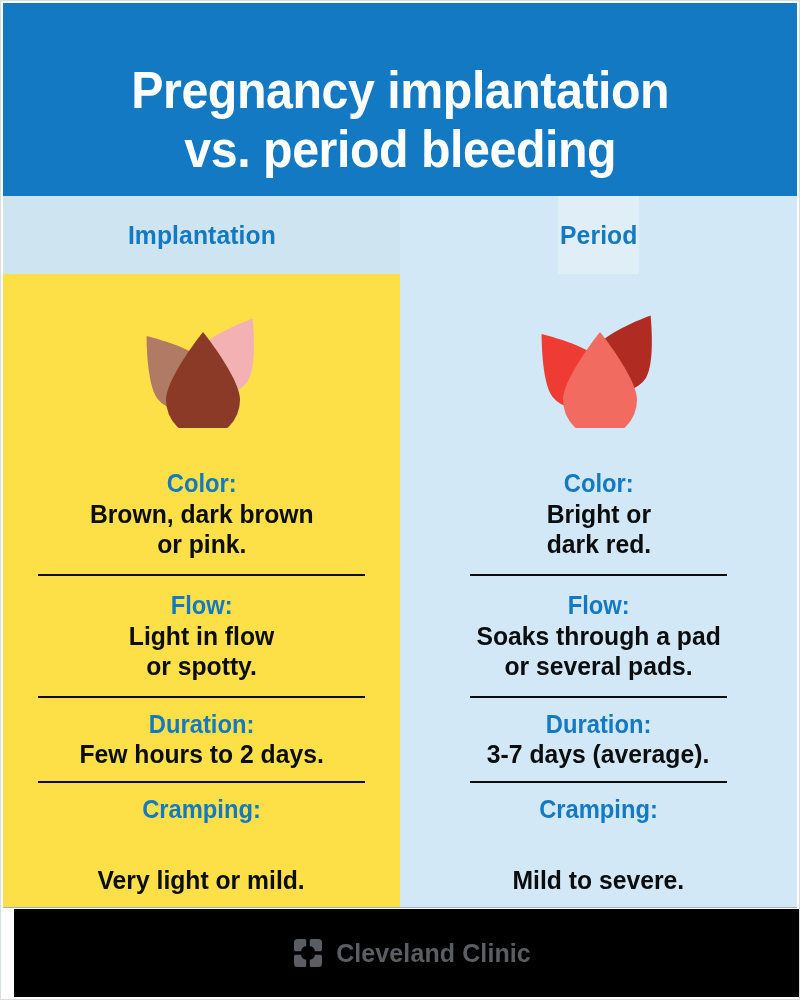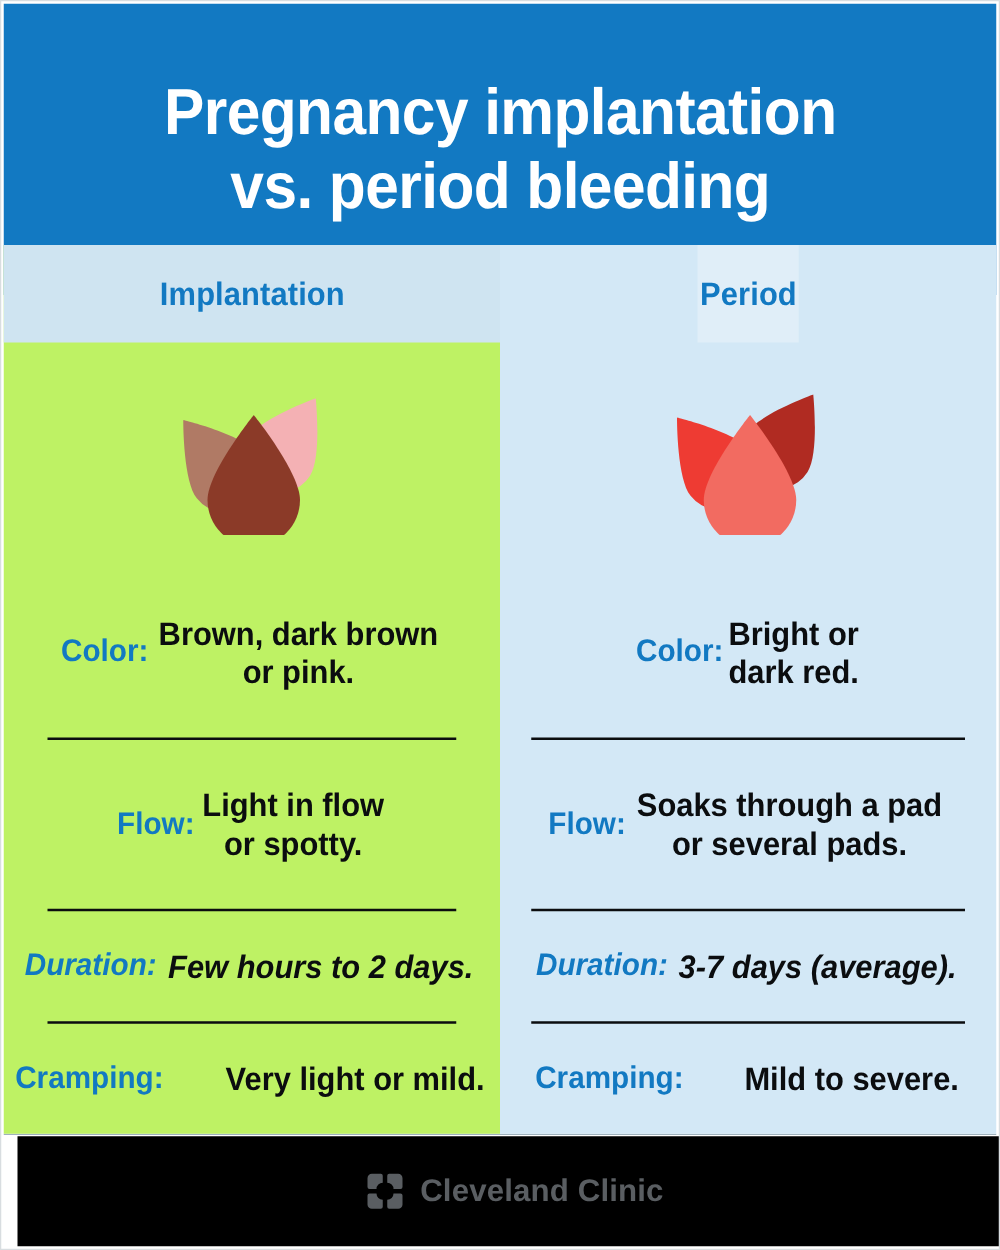--- a/index.html
+++ b/index.html
@@ -65,21 +65,21 @@
     display: flex;
     box-sizing: border-box;
     border-bottom: 1px solid #9fb2bd;
   }
   .col {
     width: 50%;
     display: flex;
     flex-direction: column;
     box-sizing: border-box;
   }
-  .col-left  { background: #bef264; }
+  .col-left  { background: #fde047; }
   .col-right { background: #d3e8f6; align-items: center; }
 
   .col-head {
     height: 78px;
     display: flex;
     align-items: center;
     justify-content: center;
     box-sizing: border-box;
   }
   .col-left  .col-head { background: #cfe4f1; }
@@ -106,20 +106,21 @@
   .rows {
     flex: 1;
     display: flex;
     flex-direction: column;
     padding: 0 35px;
     box-sizing: border-box;
   }
   .row {
     flex: 1 1 auto;
     display: flex;
+    flex-direction: column;
     align-items: center;
     justify-content: center;
     text-align: center;
     border-bottom: 2px solid #0b0d0f;
     box-sizing: border-box;
   }
   .row:last-child { border-bottom: none; }
   .row-label {
     color: #1279c2;
     font-family: "Liberation Sans Narrow", "Liberation Sans", sans-serif;
@@ -133,21 +134,21 @@
     font-family: "Liberation Sans Narrow", "Liberation Sans", sans-serif;
     font-weight: bold;
     font-size: 26px;
     line-height: 1.16;
     transform: scaleX(0.95);
   }
   .row-value .ln { display: block; white-space: nowrap; }
 
   .row-color    { flex-grow: 1.32; }
   .row-flow     { flex-grow: 1.32; }
-  .row-duration { flex-grow: 1.00; font-style: italic; }
+  .row-duration { flex-grow: 1.00; }
   .row-cramping { flex-grow: 1.02; gap: 41px; }
 
   
   .footer {
     position: absolute;
     left: 14px; top: 909px;
     width: 794px;
     height: 88px;
     background: #000000;
     display: flex;

